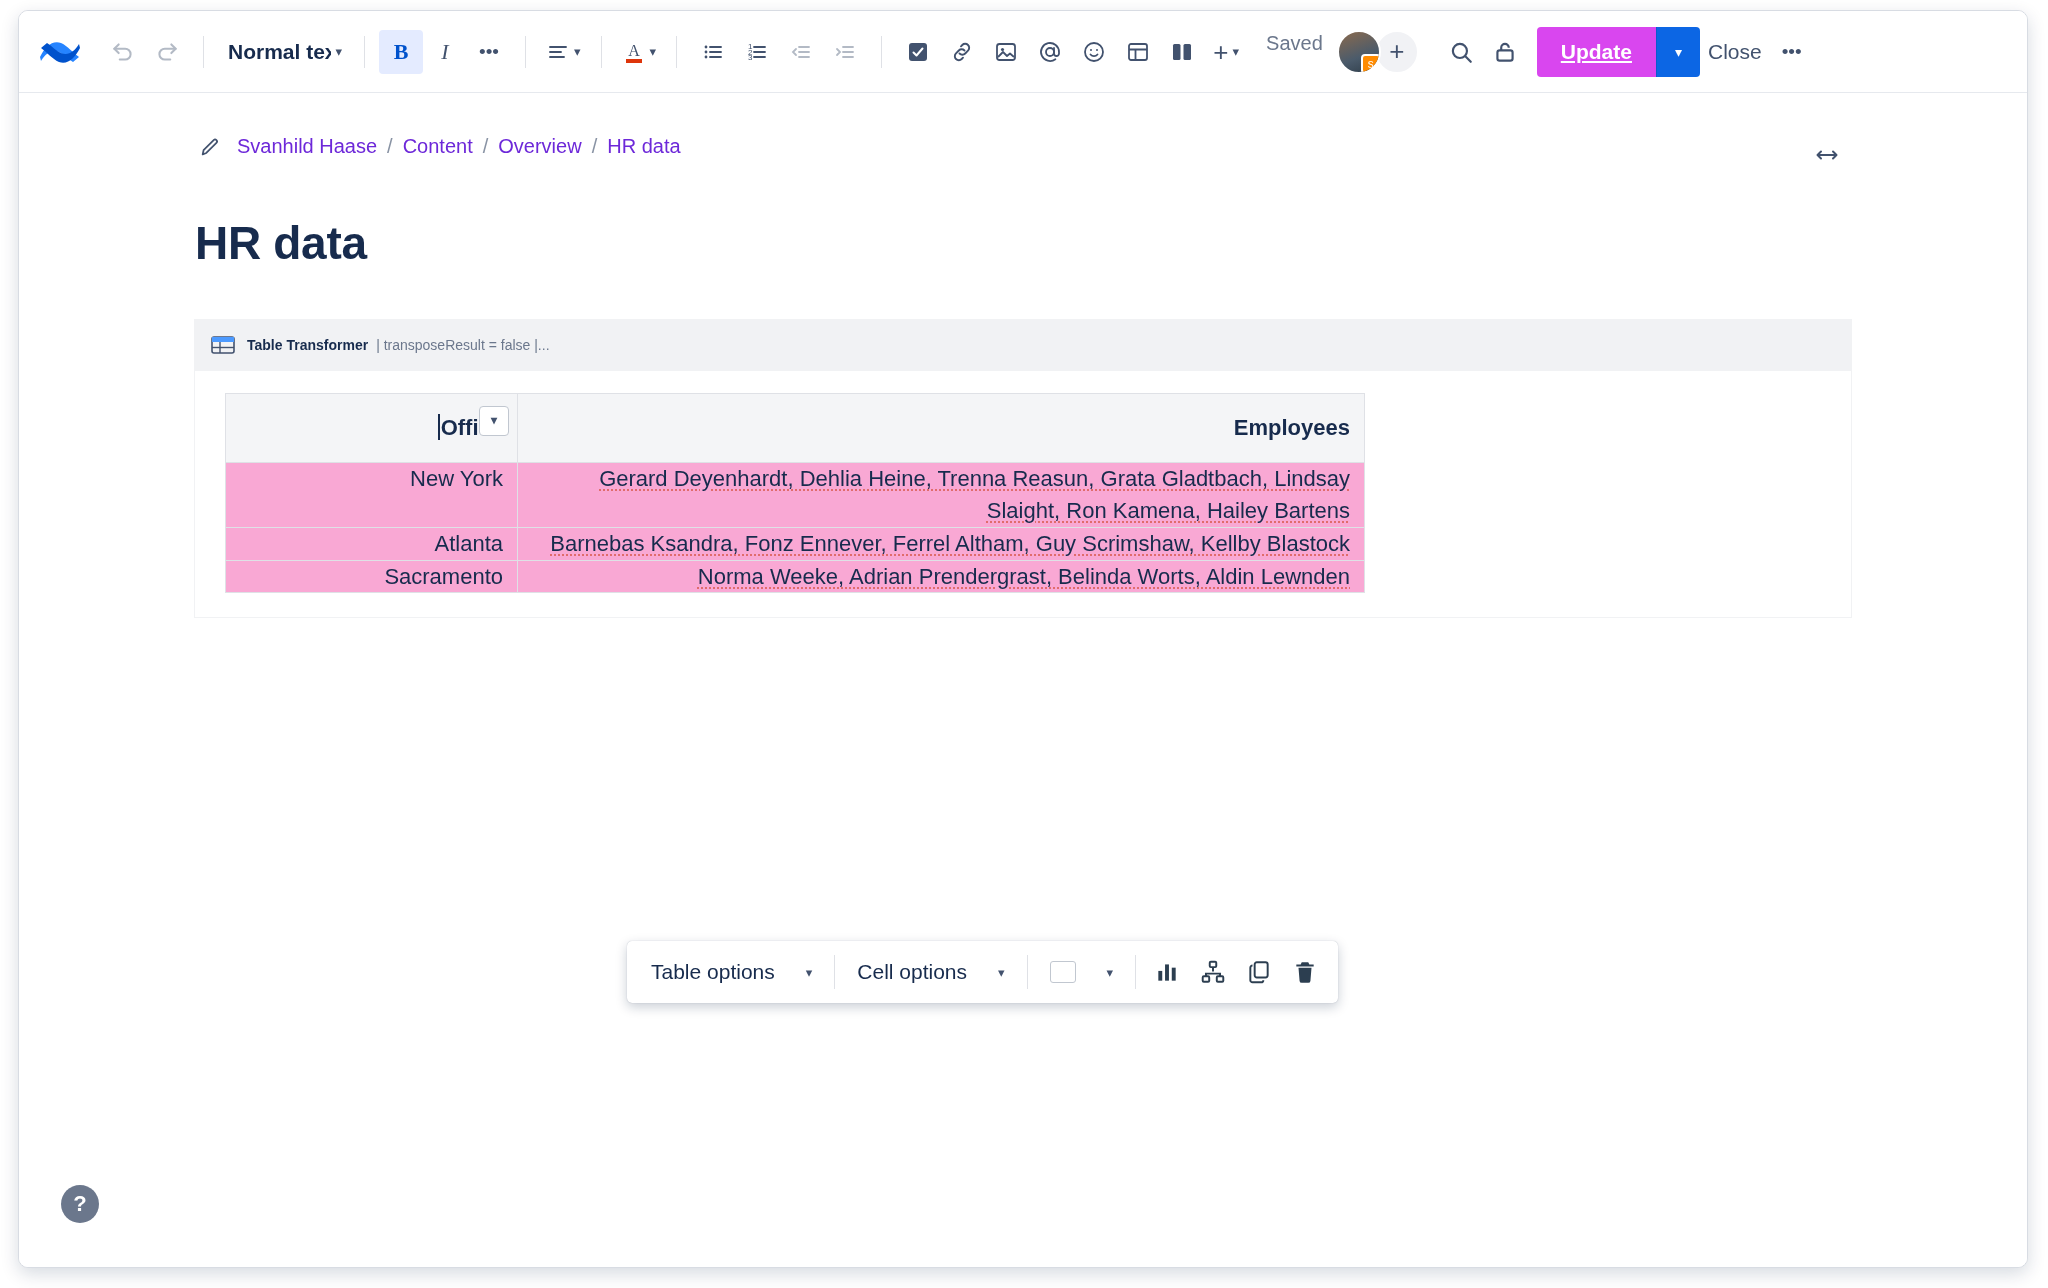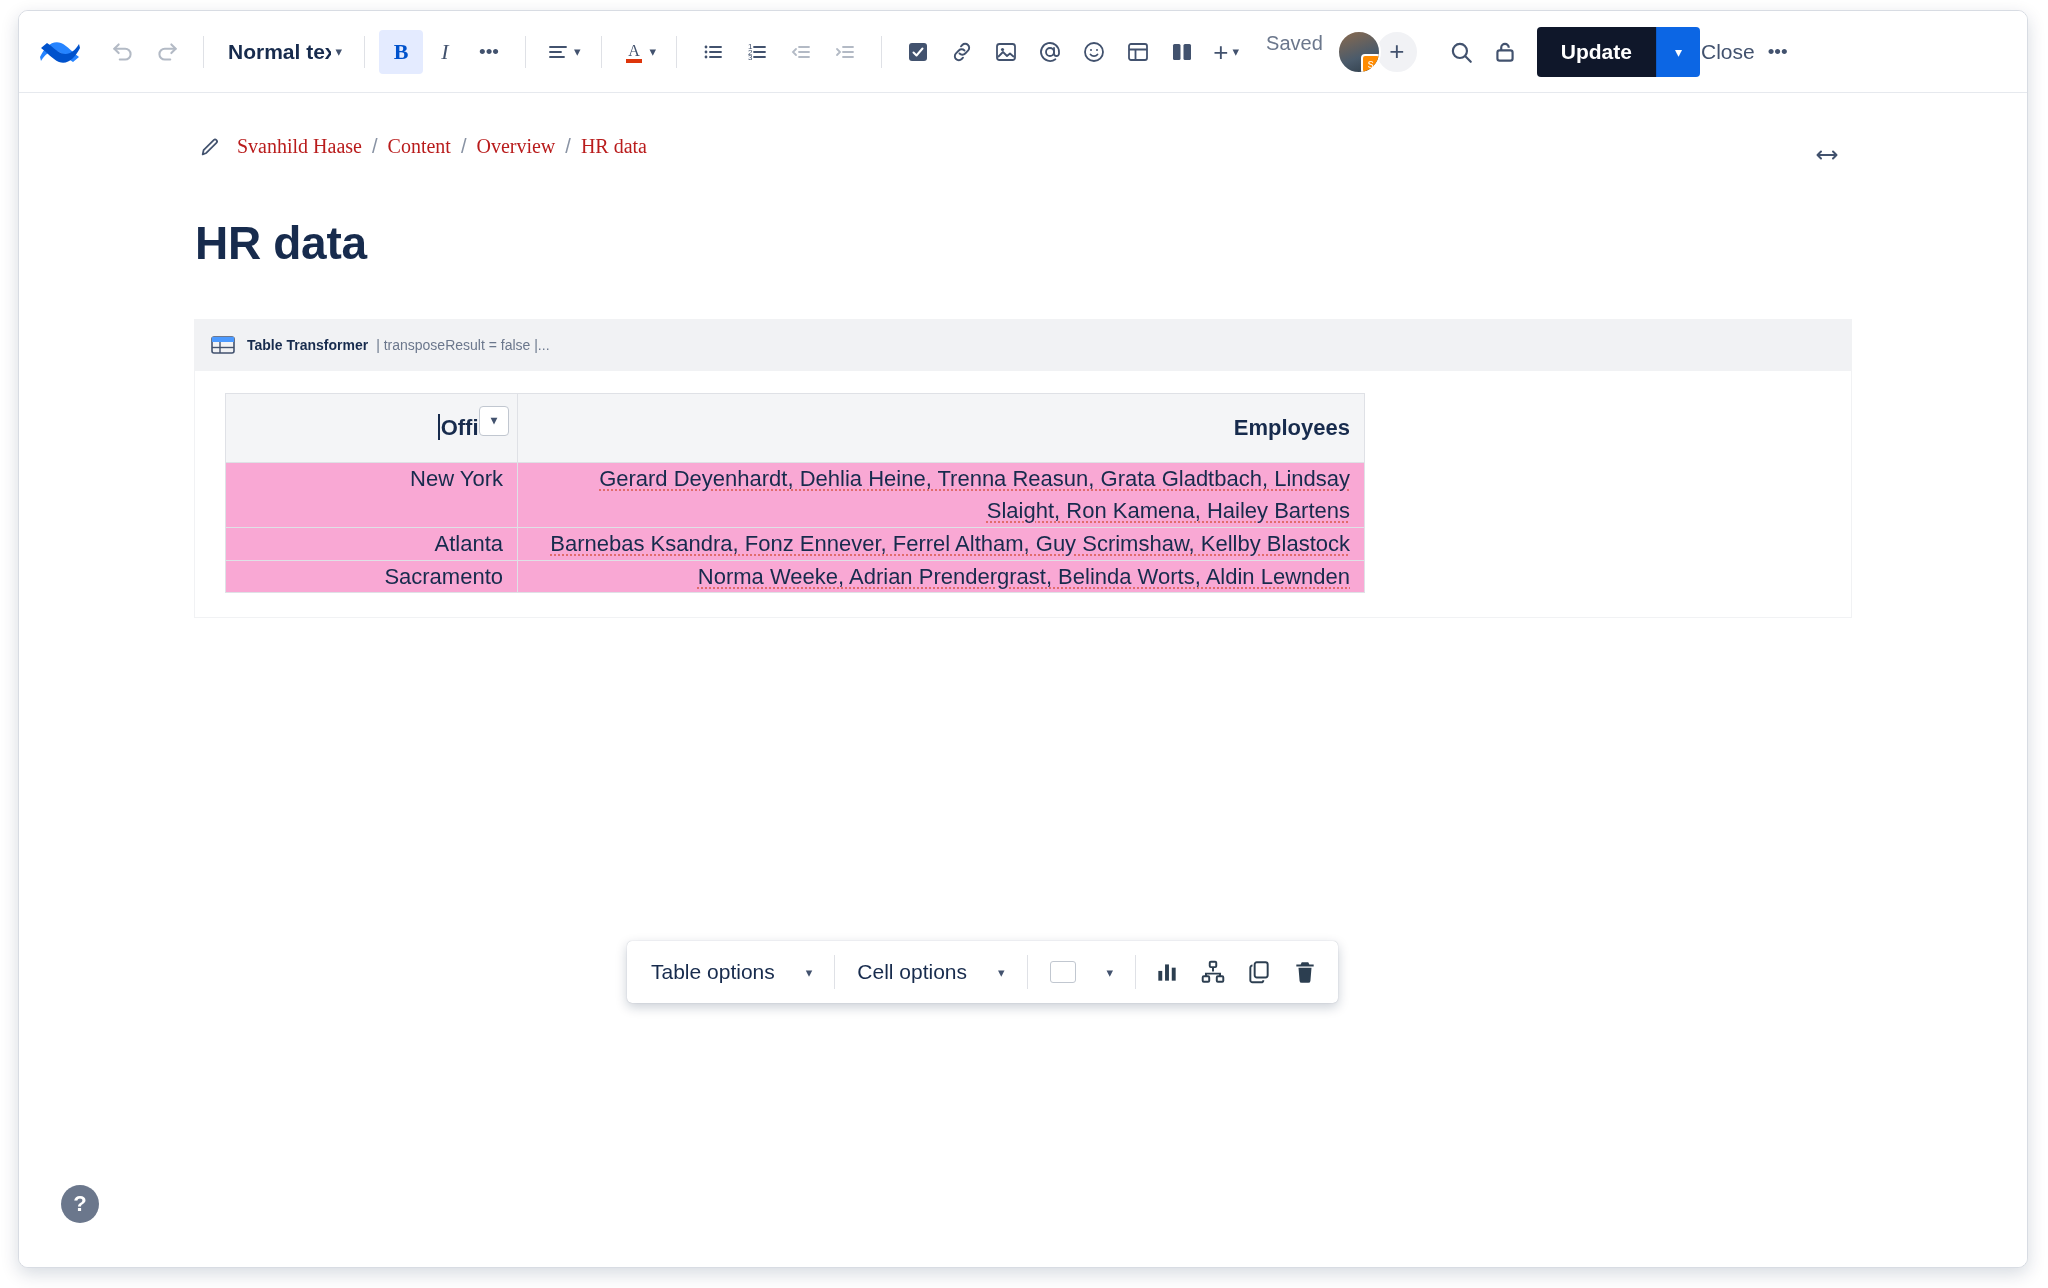--- a/index.html
+++ b/index.html
@@ -110,49 +110,50 @@
     color: #42526e;
     display: flex; align-items: center; justify-content: center;
     font-size: 26px;
     margin-left: -6px;
     border: 2px solid #fff;
     cursor: pointer;
   }
 
   .update-group { display: flex; align-items: center; margin-left: 10px; }
   .btn-primary {
-    background: #0f172a;
+    background: #d946ef;
     color: #ffffff;
     border: none;
     height: 50px;
     padding: 0 24px;
     font-size: 21px;
     font-weight: 600;
     border-radius: 4px 0 0 4px;
     cursor: pointer;
+    text-decoration: underline;
   }
   .btn-primary-caret {
     background: #0c66e4;
     color: #ffffff;
     border: none;
     border-left: 1px solid #0a5ccc;
     height: 50px;
     width: 44px;
     border-radius: 0 4px 4px 0;
     cursor: pointer;
     font-size: 14px;
     display: flex; align-items: center; justify-content: center;
   }
   .btn-subtle {
     background: transparent;
     border: none;
     color: #42526e;
     font-size: 21px;
     height: 48px;
-    padding: 0 1px;
+    padding: 0 8px;
     border-radius: 4px;
     cursor: pointer;
     white-space: nowrap;
   }
 
   
   .content {
     position: relative;
     height: calc(100% - 82px);
     background: #ffffff;
@@ -166,21 +167,21 @@
   }
   .breadcrumb {
     display: flex; align-items: center;
     gap: 10px;
     color: #42526e;
     font-size: 20px;
     padding-left: 6px;
   }
   .breadcrumb .pencil { color: #42526e; font-size: 18px; margin-right: 6px; }
   .breadcrumb a {
-    color: #b91c1c; text-decoration: none; cursor: pointer; font-family: Liberation Serif, serif;
+    color: #6d28d9; text-decoration: none; cursor: pointer;
   }
   .breadcrumb .sep { color: #8993a4; }
 
   .width-toggle {
     position: absolute;
     right: 8px; top: 44px;
     color: #42526e;
     font-size: 22px;
     cursor: pointer;
     width: 36px; height: 36px;

